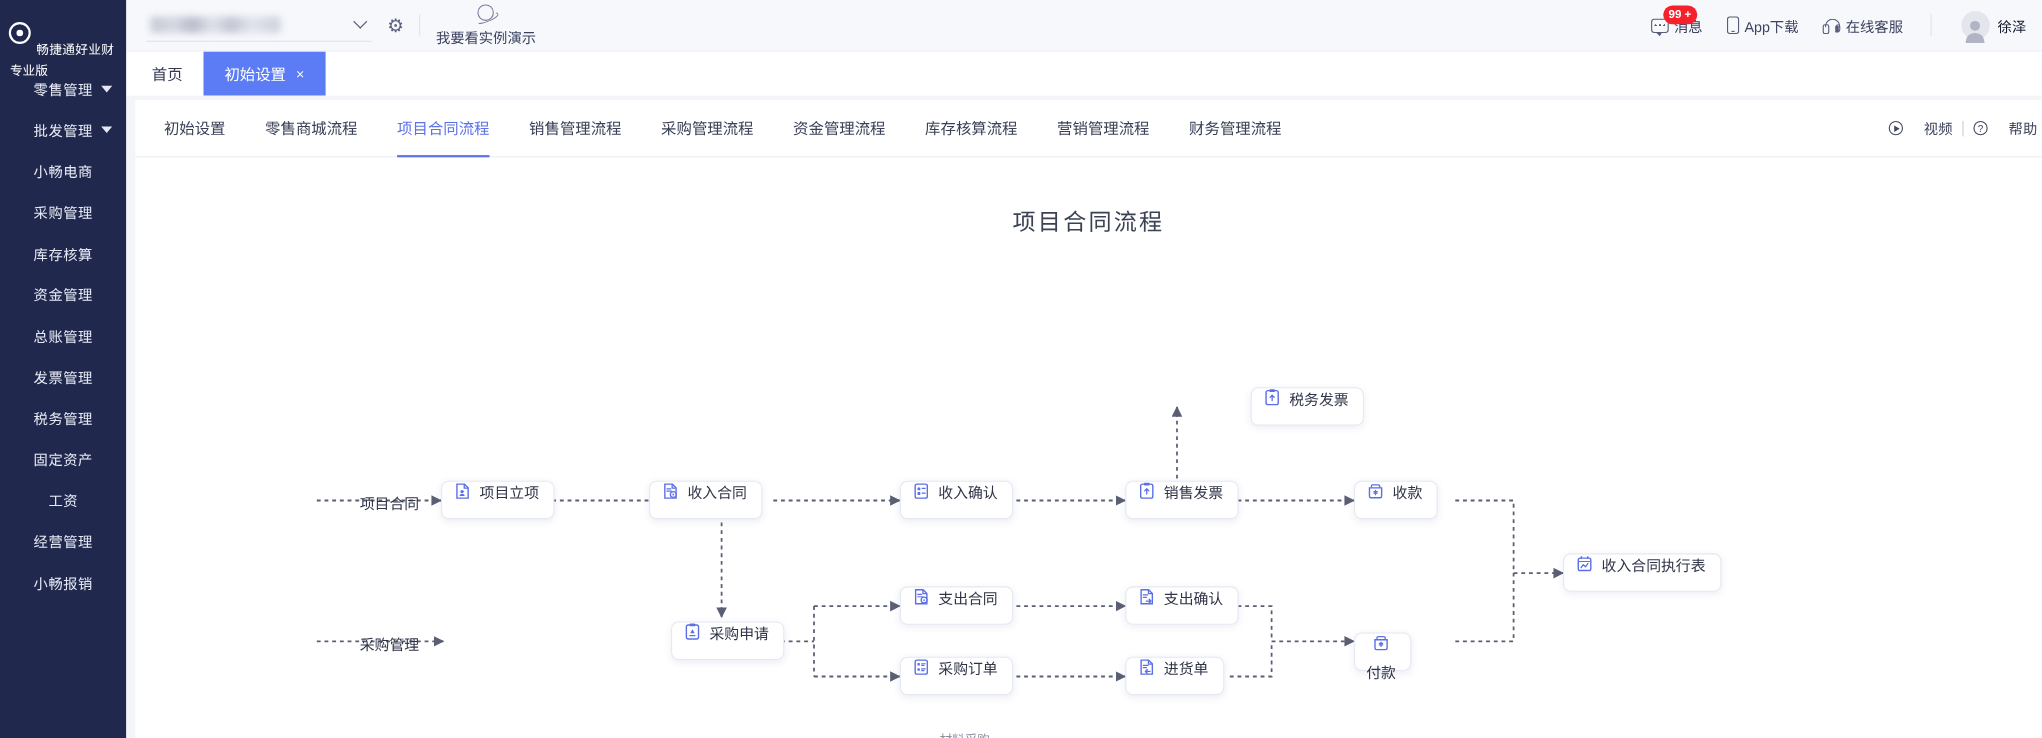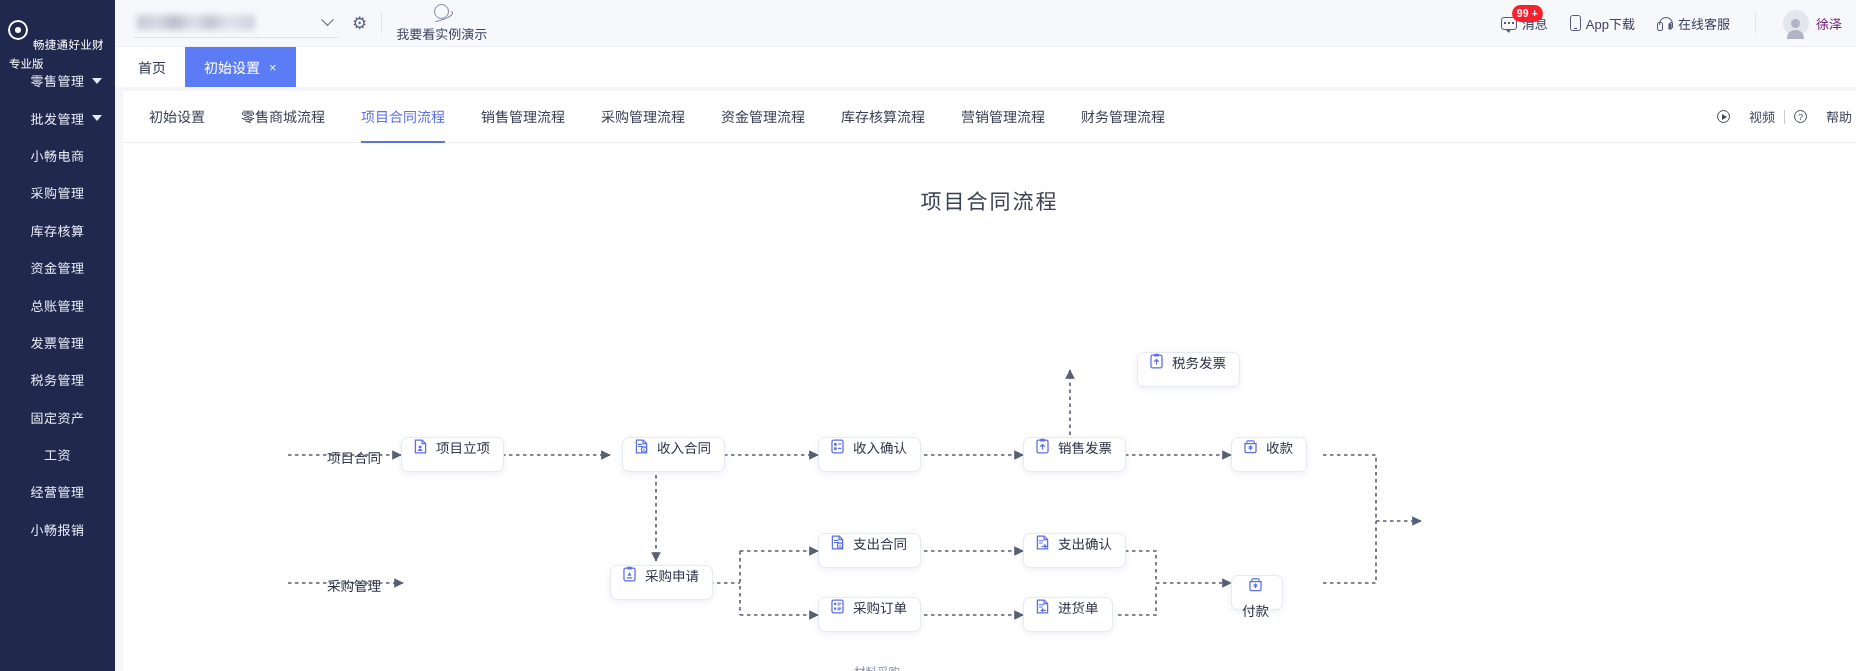--- a/index.html
+++ b/index.html
@@ -98,21 +98,21 @@
     border:1.4px solid #555b78;border-radius:2px;
     box-shadow: 10px 0 0 -1.4px #555b78, 10px 0 0 0 transparent;}
   .head-r{position:absolute;right:0;top:5px;width:4px;height:7px;border:1.4px solid #555b78;border-radius:2px;}
   .avatar {
     width: 26px; height: 26px; border-radius: 50%; background:#e4e6ee;
     display:flex;align-items:center;justify-content:center; margin: 0 7px 0 13px; flex:0 0 26px;
   }
   .avatar span { width:9px;height:9px;border-radius:50%;background:#b0b4c4;position:relative; }
   .avatar span::after{content:"";position:absolute;left:-4px;top:11px;width:17px;height:9px;
     background:#b0b4c4;border-radius:8px 8px 0 0;}
-  .uname { color:#701a75; font-size:13px; white-space:nowrap; }
+  .uname { color:#0f172a; font-size:13px; white-space:nowrap; }
 
   
   .tabstrip { height: 40px; background:#fff; display:flex; align-items:flex-end;
               padding-left: 4px; flex: 0 0 40px; }
   .tab { height: 40px; padding: 0 19px; display:flex; align-items:center;
          font-size: 14px; color:#333a52; cursor:pointer; }
   .tab.active { background:#5b7cf5; color:#fff; }
   .tab .x { margin-left: 9px; font-size: 13px; opacity:.92; }
 
   
@@ -355,21 +355,21 @@
           <div class="node" style="left:278px; top:294px;">
             <svg viewBox="0 0 20 20">
                 <path d="M4 2.5h8l4 4v11H4z" fill="none" stroke="#5b6fe8" stroke-width="1.5"></path>
                 <path d="M11.8 2.7v4h4" fill="none" stroke="#5b6fe8" stroke-width="1.4"></path>
                 <circle cx="9.5" cy="10.5" r="1.8" fill="#5b6fe8"></circle>
                 <path d="M6.8 15.2c0-1.6 1.2-2.4 2.7-2.4s2.7.8 2.7 2.4z" fill="#5b6fe8"></path>
               </svg>
             <span>项目立项</span>
           </div>
 
-          <div class="node" style="left:499px; top:294px;text-align:right;">
+          <div class="node" style="left:467px; top:294px;text-align:right;">
             <svg viewBox="0 0 20 20">
                 <path d="M4 2.5h8l4 4v11H4z" fill="none" stroke="#5b6fe8" stroke-width="1.5"></path>
                 <path d="M11.8 2.7v4h4" fill="none" stroke="#5b6fe8" stroke-width="1.4"></path>
                 <path d="M6.3 7.5h4M6.3 10h5" stroke="#5b6fe8" stroke-width="1.3" stroke-linecap="round"></path>
                 <circle cx="13" cy="13.6" r="3.1" fill="#fff" stroke="#5b6fe8" stroke-width="1.4"></circle>
                 <circle cx="13" cy="13.6" r="1" fill="#5b6fe8"></circle>
               </svg>
             <span>收入合同</span>
           </div>
 
@@ -394,20 +394,29 @@
 
           <div class="node" style="left:1108px; top:294px;">
             <svg viewBox="0 0 20 20">
                 <path d="M3.5 6.5h13v9a1.6 1.6 0 0 1-1.6 1.6H5.1A1.6 1.6 0 0 1 3.5 15.5z" fill="none" stroke="#5b6fe8" stroke-width="1.5"></path>
                 <path d="M5.6 6.3V4.6a1.3 1.3 0 0 1 1.3-1.3h6.2a1.3 1.3 0 0 1 1.3 1.3v1.7" fill="none" stroke="#5b6fe8" stroke-width="1.4"></path>
                 <path d="M10 9.2v4.6M8.2 10.4h3.6M8.2 12.1h3.6" stroke="#5b6fe8" stroke-width="1.3" stroke-linecap="round"></path>
               </svg>
             <span>收款</span>
           </div>
 
+          <div class="node" style="left:1298px; top:360px;">
+            <svg viewBox="0 0 20 20">
+                <rect x="3.3" y="4" width="13.4" height="13.3" rx="2" fill="none" stroke="#5b6fe8" stroke-width="1.5"></rect>
+                <path d="M3.4 7.6h13.2" stroke="#5b6fe8" stroke-width="1.3"></path>
+                <path d="M6.6 4.2V2.4M13.4 4.2V2.4" stroke="#5b6fe8" stroke-width="1.4" stroke-linecap="round"></path>
+                <path d="M6.3 14l2.4-3 2.3 2.3 2.7-3.6" fill="none" stroke="#5b6fe8" stroke-width="1.4" stroke-linecap="round" stroke-linejoin="round"></path>
+              </svg>
+            <span>收入合同执行表</span>
+          </div>
 
           <div class="node" style="left:487px; top:422px;">
             <svg viewBox="0 0 20 20">
                 <rect x="3.5" y="2.5" width="13" height="15" rx="2" fill="none" stroke="#5b6fe8" stroke-width="1.5"></rect>
                 <rect x="7" y="1" width="6" height="3" rx="1" fill="#5b6fe8"></rect>
                 <path d="M10 7.2l2.4 4.3H7.6z" fill="#5b6fe8"></path>
                 <path d="M7.3 14h5.4" stroke="#5b6fe8" stroke-width="1.3" stroke-linecap="round"></path>
               </svg>
             <span>采购申请</span>
           </div>

